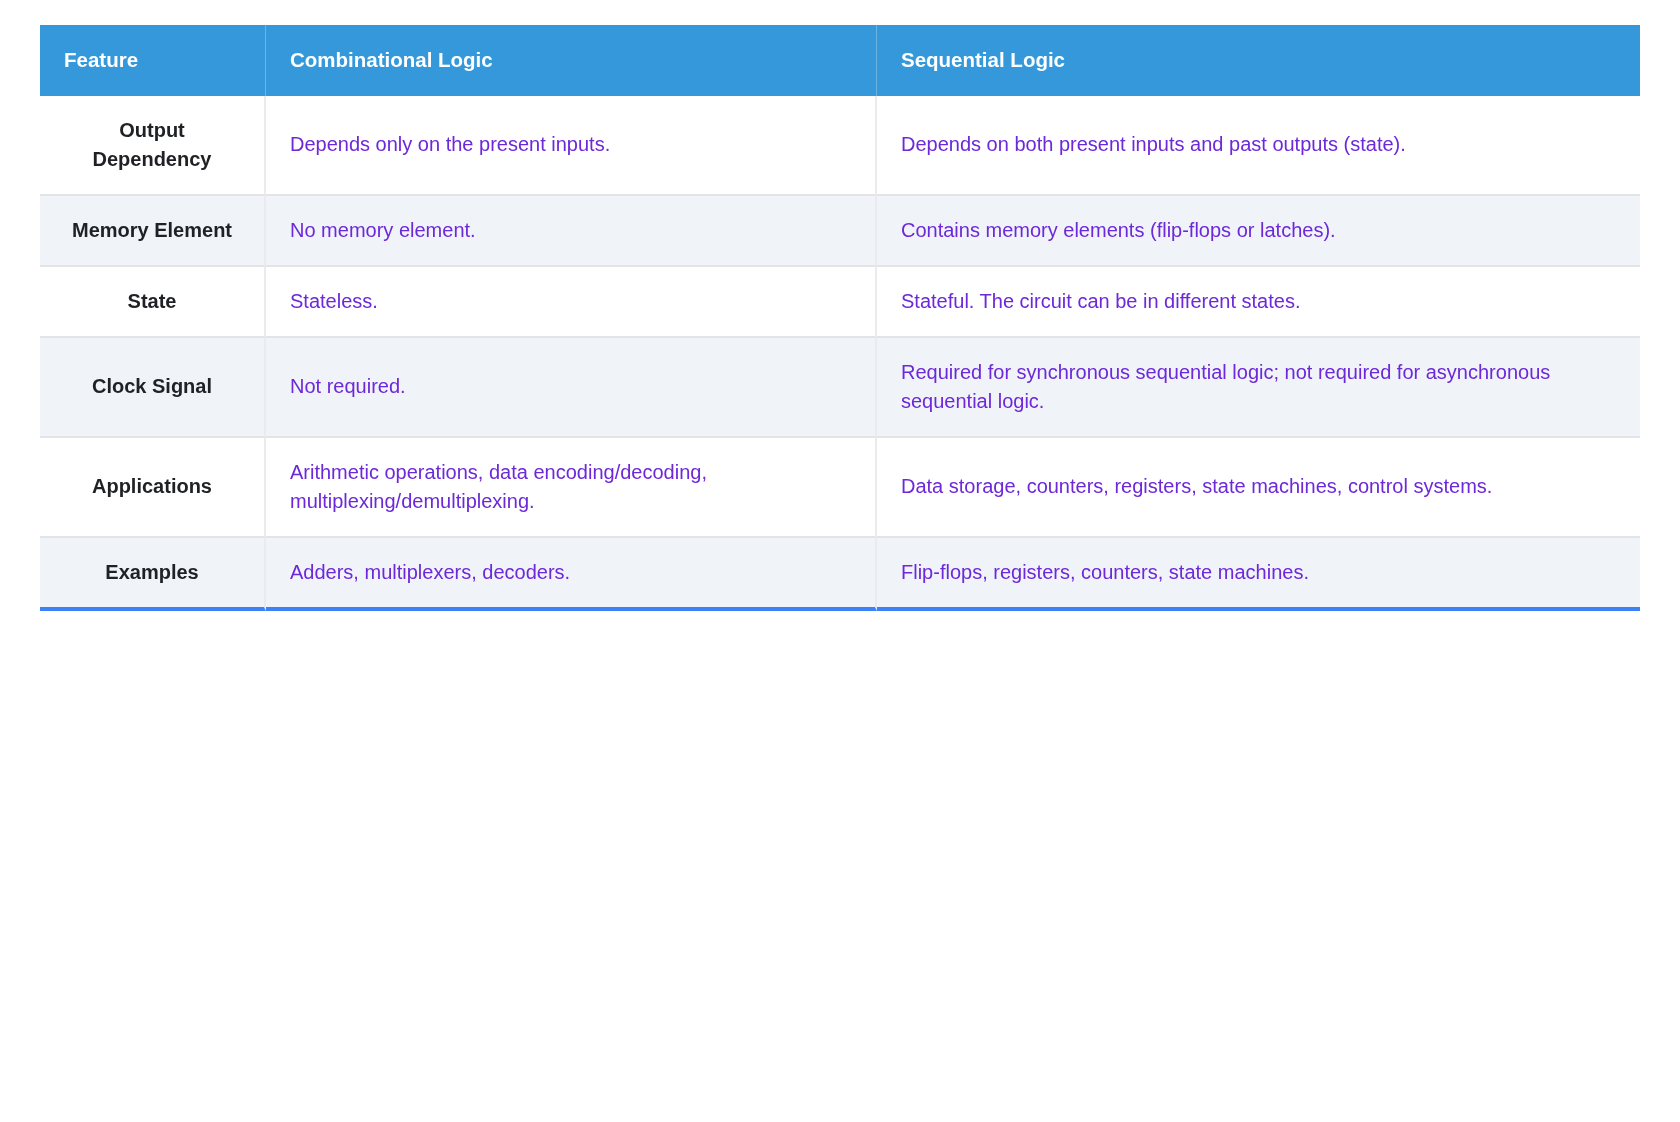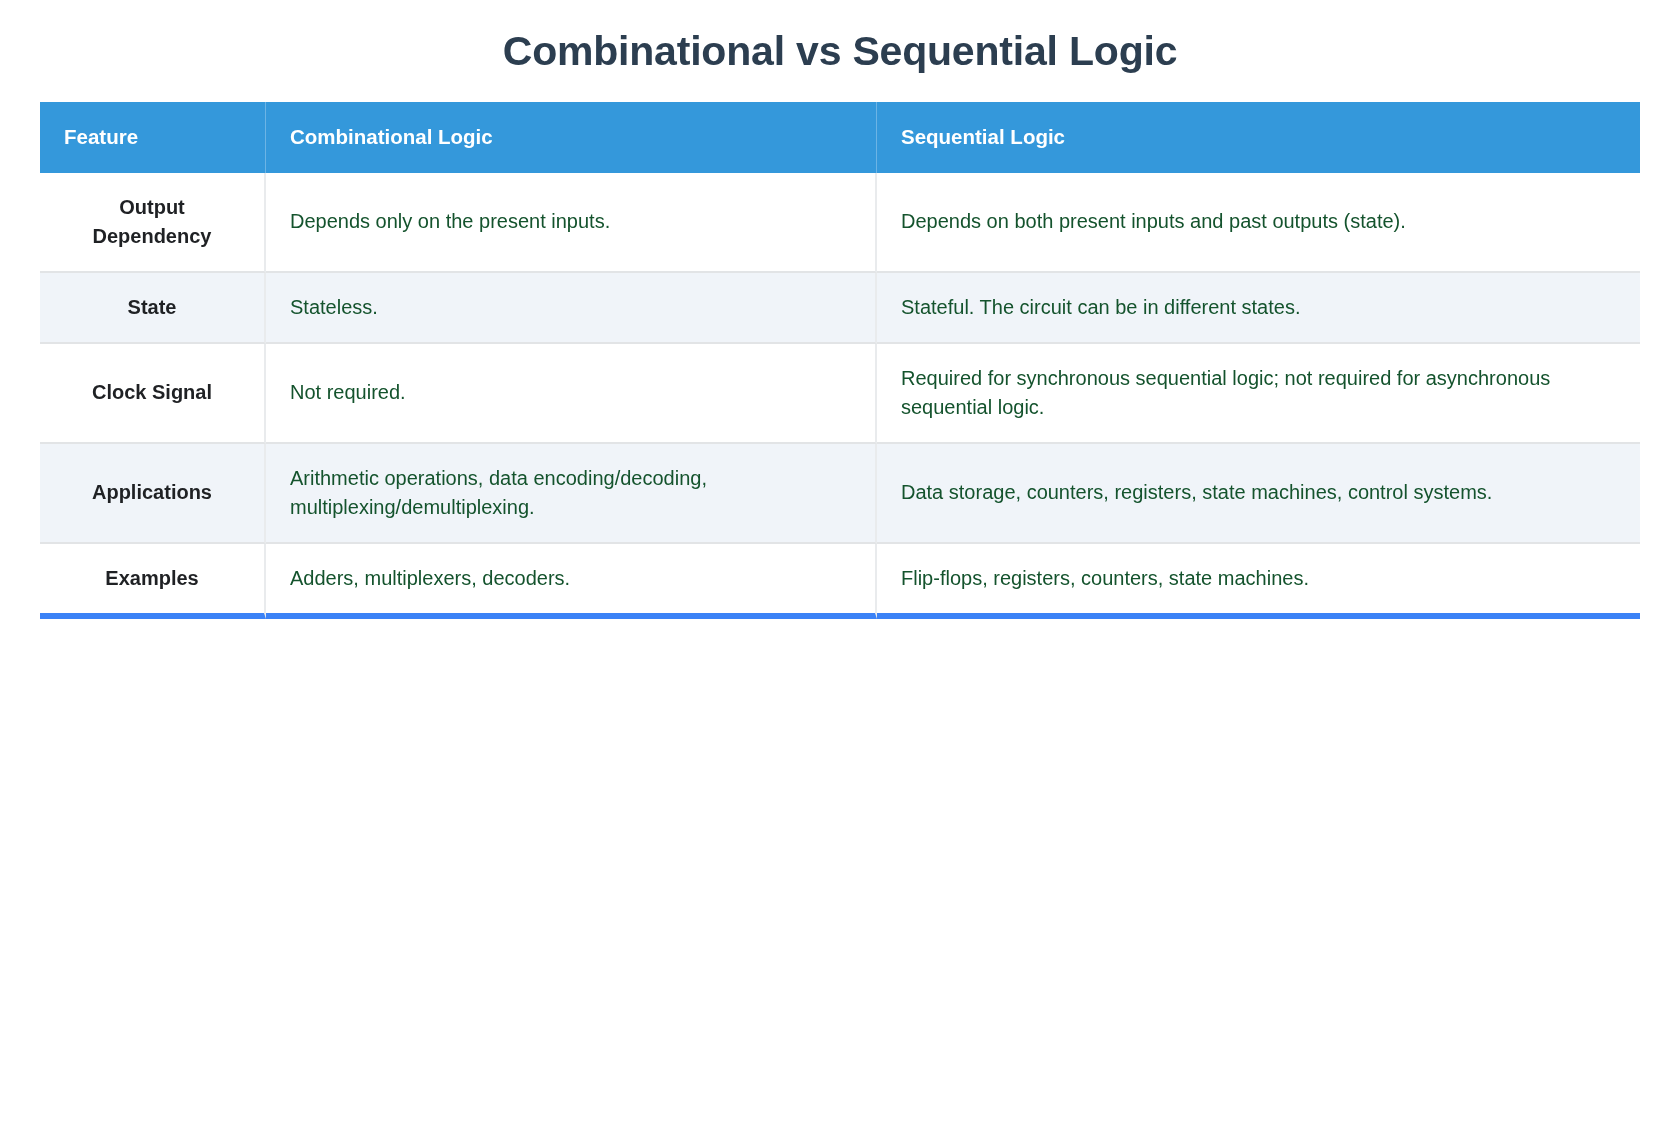--- a/index.html
+++ b/index.html
@@ -62,21 +62,21 @@
     border-right: 1px solid rgba(255,255,255,0.28);
     box-sizing: border-box;
     line-height: 1.3;
   }
   table.compare thead th:last-child {
     border-right: none;
   }
 
   table.compare tbody td {
     font-size: 20px;
-    color: #14532d;
+    color: #6d28d9;
     padding: 20px 24px;
     vertical-align: middle;
     line-height: 1.45;
     border-bottom: 2px solid #e2e4e6;
     border-right: 2px solid #e9ebed;
     box-sizing: border-box;
     background: #ffffff;
   }
   table.compare tbody td:last-child {
     border-right: none;
@@ -87,49 +87,53 @@
   }
 
   table.compare tbody td.feature-cell {
     font-weight: bold;
     color: #1f2124;
     font-size: 20px;
     text-align: center;
   }
 
   table.compare tbody tr:last-child td {
-    border-bottom: 6px solid #3b82f6;
+    border-bottom: 4px solid #3b82f6;
   }
 </style>
 </head>
 <body>
 
 <div class="page">
 
-  <h1 class="page-title">Combinational vs Sequential Logic</h1>
 
   <div class="table-wrap">
     <table class="compare">
       <colgroup>
         <col class="c-feature">
         <col class="c-comb">
         <col class="c-seq">
       </colgroup>
       <thead>
         <tr>
           <th>Feature</th>
           <th>Combinational Logic</th>
           <th>Sequential Logic</th>
         </tr>
       </thead>
       <tbody>
         <tr>
           <td class="feature-cell">Output Dependency</td>
           <td>Depends only on the present inputs.</td>
           <td>Depends on both present inputs and past outputs (state).</td>
+        </tr>
+        <tr>
+          <td class="feature-cell">Memory Element</td>
+          <td>No memory element.</td>
+          <td>Contains memory elements (flip-flops or latches).</td>
         </tr>
         <tr>
           <td class="feature-cell">State</td>
           <td>Stateless.</td>
           <td>Stateful. The circuit can be in different states.</td>
         </tr>
         <tr>
           <td class="feature-cell">Clock Signal</td>
           <td>Not required.</td>
           <td>Required for synchronous sequential logic; not required for asynchronous sequential logic.</td>

